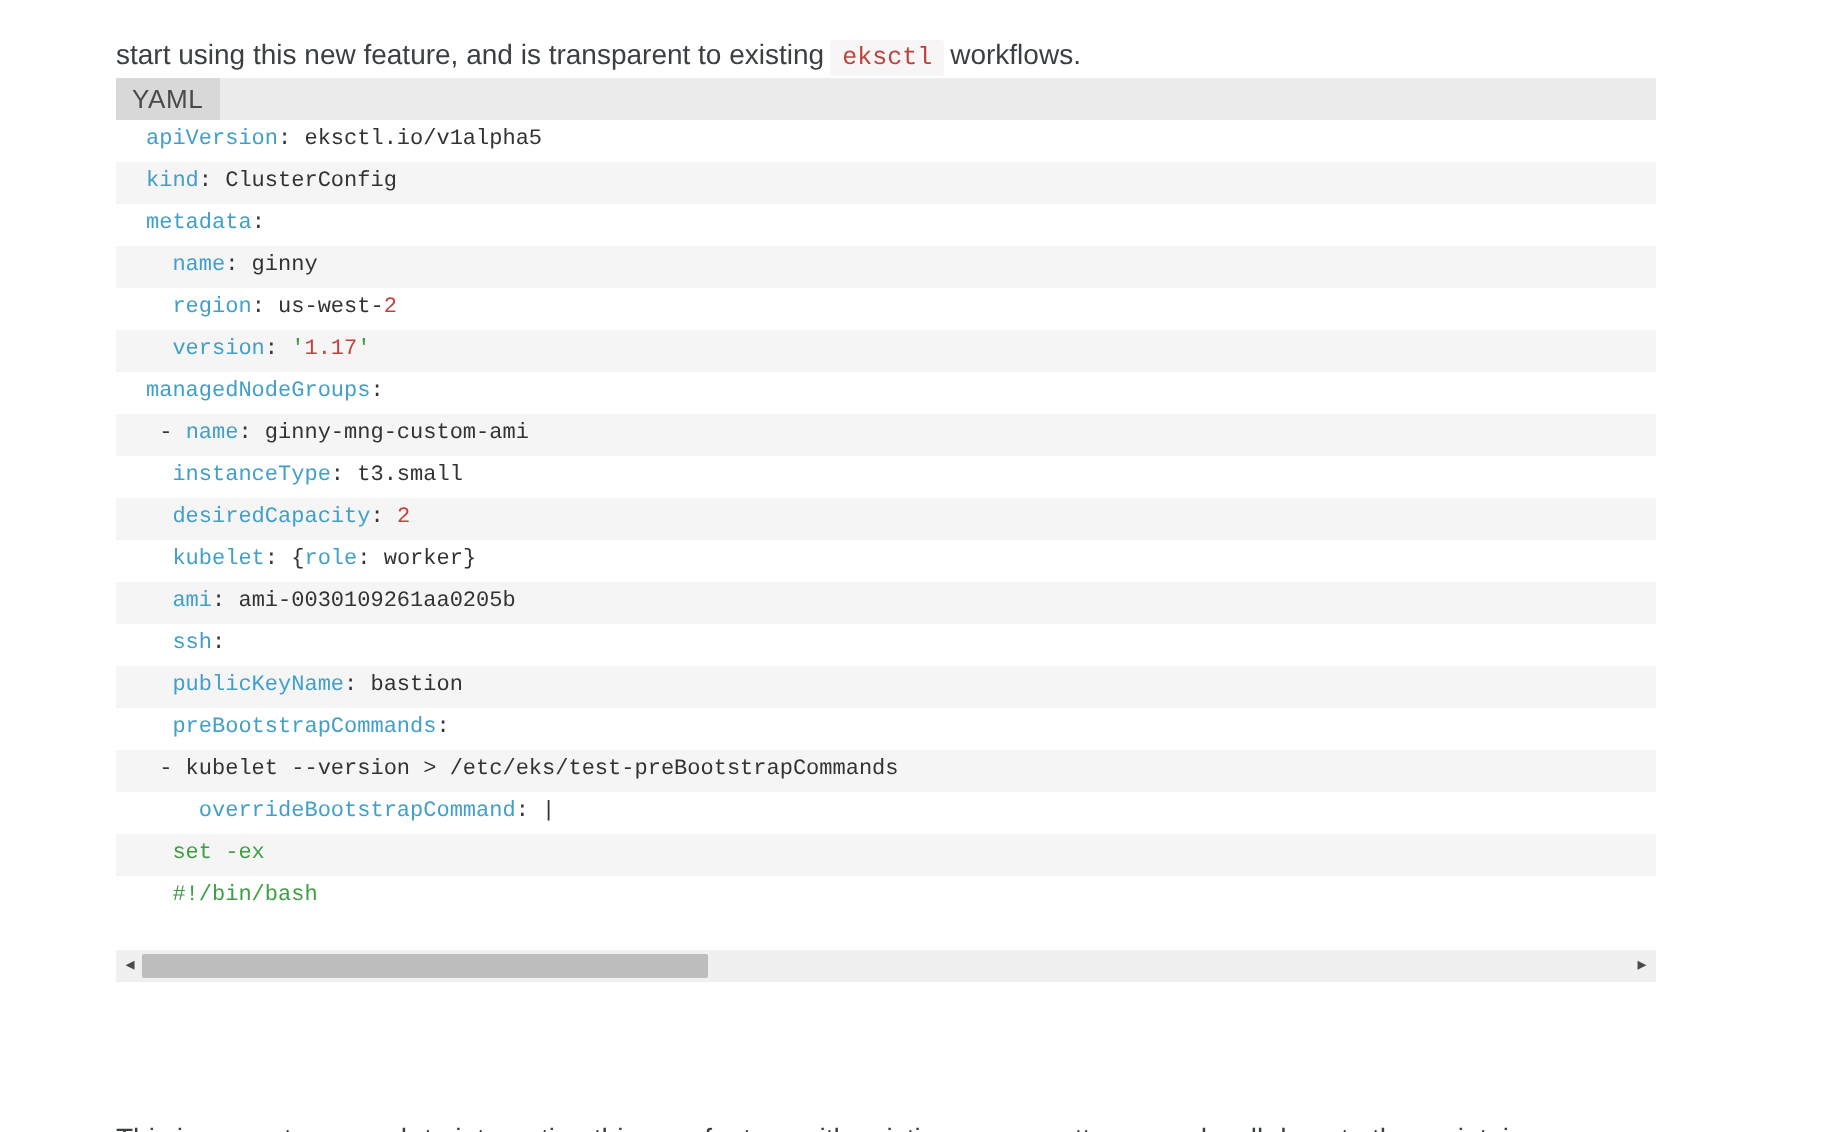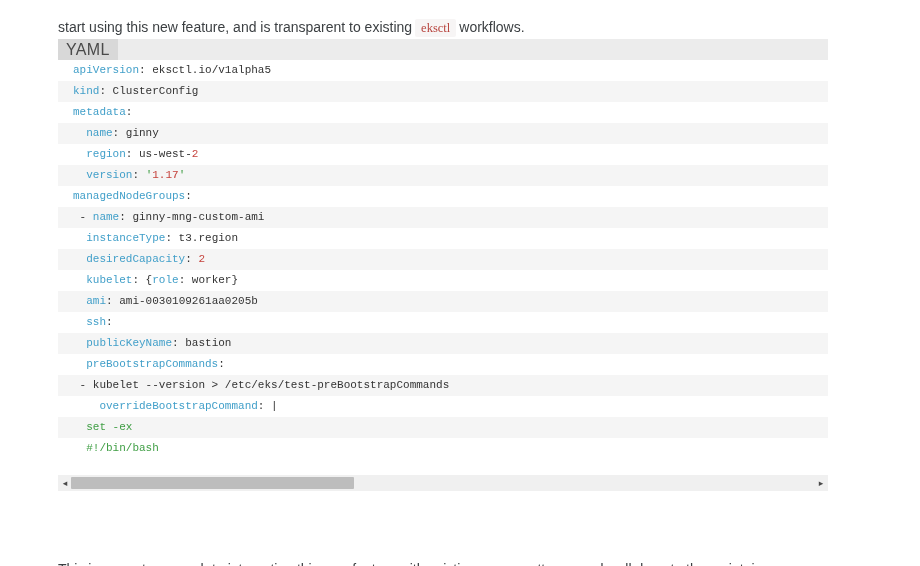--- a/index.html
+++ b/index.html
@@ -7,36 +7,36 @@
     position:relative;width:920px;height:566px;overflow:hidden;
     font-family:"Liberation Sans", sans-serif;
   }
   .para{
     position:absolute;left:58px;width:790px;
     font-size:14px;color:#3b3f42;line-height:20px;
   }
   .para-top{top:3px;}
   .para-bottom{top:545px;}
   .inline-code{
-    font-family:Liberation Serif, serif;
+    font-family:Liberation Mono, monospace;
     font-size:12.5px;
     color:var(--c-inline-code-text,#b8453f);
     background:var(--c-inline-code-bg,#f7f5f5);
     padding:2px 6px;border-radius:2px;margin:0 3px;
   }
   .code-block{
     position:absolute;left:58px;top:39px;width:770px;
   }
   .cb-header{
     height:21px;background:var(--c-header-bg,#ececec);
   }
   .cb-tab{
     display:inline-block;height:21px;line-height:21px;padding:0 8px;
     background:var(--c-tab-bg,#d8d8d8);
-    font-size:16px;color:#4a4a4a;letter-spacing:.3px;
+    font-size:13px;color:#4a4a4a;letter-spacing:.3px;
   }
   .cb-lines{
     width:770px;overflow:hidden;background:#ffffff;
   }
   .code-line{
     height:21px;line-height:21px;padding-left:15px;
     font-family:Liberation Mono, monospace;
     font-size:11px;white-space:pre;
   }
   .code-line:nth-child(even){background:var(--c-stripe-bg,#f5f5f5);}
@@ -72,21 +72,21 @@
   </div>
   <div class="cb-lines">
       <div class="code-line"><span class="tok-k">apiVersion</span><span class="tok-p">: eksctl.io/v1alpha5</span></div>
       <div class="code-line"><span class="tok-k">kind</span><span class="tok-p">: ClusterConfig</span></div>
       <div class="code-line"><span class="tok-k">metadata</span><span class="tok-p">:</span></div>
       <div class="code-line"><span class="tok-p">  </span><span class="tok-k">name</span><span class="tok-p">: ginny</span></div>
       <div class="code-line"><span class="tok-p">  </span><span class="tok-k">region</span><span class="tok-p">: us-west-</span><span class="tok-n">2</span></div>
       <div class="code-line"><span class="tok-p">  </span><span class="tok-k">version</span><span class="tok-p">: </span><span class="tok-g">'</span><span class="tok-n">1.17</span><span class="tok-g">'</span></div>
       <div class="code-line"><span class="tok-k">managedNodeGroups</span><span class="tok-p">:</span></div>
       <div class="code-line"><span class="tok-p"> - </span><span class="tok-k">name</span><span class="tok-p">: ginny-mng-custom-ami</span></div>
-      <div class="code-line"><span class="tok-p">  </span><span class="tok-k">instanceType</span><span class="tok-p">: t3.region</span></div>
+      <div class="code-line"><span class="tok-p">  </span><span class="tok-k">instanceType</span><span class="tok-p">: t3.small</span></div>
       <div class="code-line"><span class="tok-p">  </span><span class="tok-k">desiredCapacity</span><span class="tok-p">: </span><span class="tok-n">2</span></div>
       <div class="code-line"><span class="tok-p">  </span><span class="tok-k">kubelet</span><span class="tok-p">: {</span><span class="tok-k">role</span><span class="tok-p">: worker}</span></div>
       <div class="code-line"><span class="tok-p">  </span><span class="tok-k">ami</span><span class="tok-p">: ami-0030109261aa0205b</span></div>
       <div class="code-line"><span class="tok-p">  </span><span class="tok-k">ssh</span><span class="tok-p">:</span></div>
       <div class="code-line"><span class="tok-p">  </span><span class="tok-k">publicKeyName</span><span class="tok-p">: bastion</span></div>
       <div class="code-line"><span class="tok-p">  </span><span class="tok-k">preBootstrapCommands</span><span class="tok-p">:</span></div>
       <div class="code-line"><span class="tok-p"> - kubelet --version &gt; /etc/eks/test-preBootstrapCommands</span></div>
       <div class="code-line"><span class="tok-p">    </span><span class="tok-k">overrideBootstrapCommand</span><span class="tok-p">: |</span></div>
       <div class="code-line"><span class="tok-p">  </span><span class="tok-g">set -ex</span></div>
       <div class="code-line"><span class="tok-p">  </span><span class="tok-g">#!/bin/bash</span></div>

